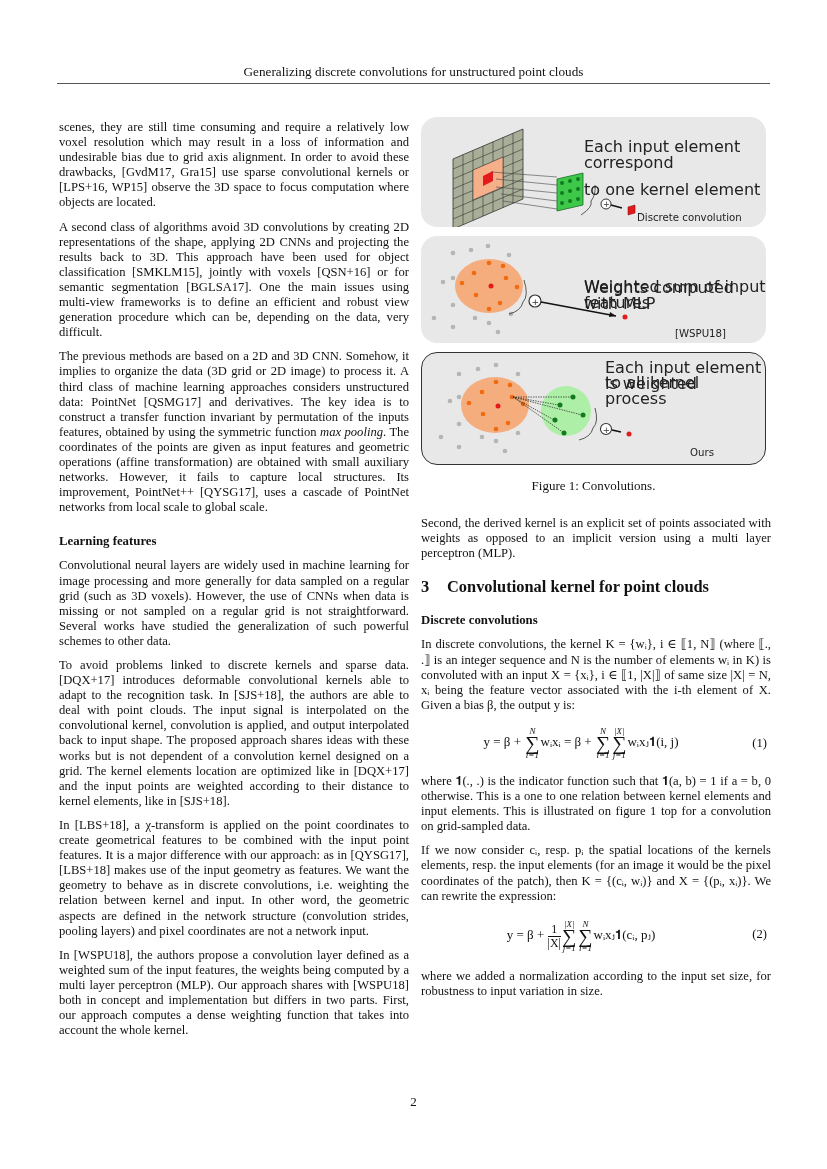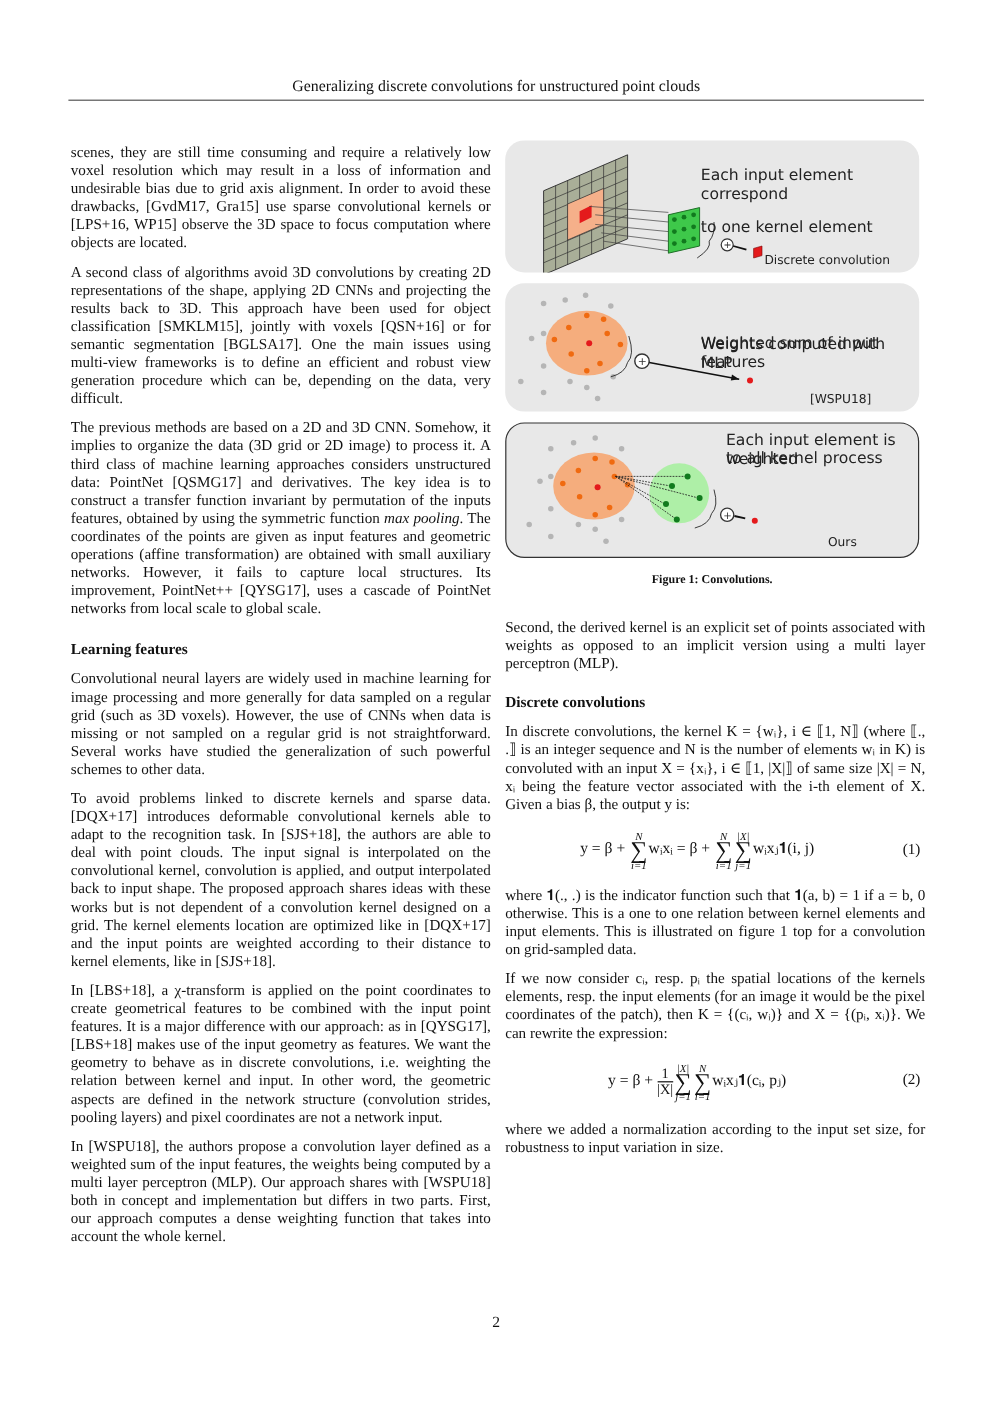--- a/index.html
+++ b/index.html
@@ -16,23 +16,23 @@
   .sec-title { font-weight: bold; font-size: 16.4px; margin: 0; }
   .sec-num { display: inline-block; width: 26px; }
   em { font-style: italic; }
   .math { }
   .figure { position: absolute; left: 421px; top: 117px; width: 345px; }
   .panel { position: absolute; left: 0; width: 345px; background: #e8e8e8; border-radius: 16px;
            font-family: "DejaVu Sans", sans-serif; color: #222; }
   .panel-top { top: 0; height: 110px; }
   .panel-mid { top: 119px; height: 107px; }
   .panel-bot { top: 235px; height: 113px; border: 1.5px solid #333; box-sizing: border-box; }
-  .panel-text { position: absolute; font-size: 13px; line-height: 15.5px; }
+  .panel-text { position: absolute; font-size: 16px; line-height: 15.5px; }
   .panel-tag { position: absolute; font-weight: normal; font-size: 10.2px; }
-  .fig-caption { position: absolute; left: 421px; top: 478px; width: 345px; text-align: center; font-size: 10px; font-weight: bold; }
+  .fig-caption { position: absolute; left: 421px; top: 478px; width: 345px; text-align: center; font-size: 13px; }
   .eq { position: relative; height: 46px; margin: 4px 0 6px 0; }
   .eq-body { position: absolute; left: 0; right: 30px; text-align: center; top: 12px; font-size: 13px; }
   .eq-num { position: absolute; right: 4px; top: 14px; font-size: 12.6px; }
   .sum { display: inline-block; position: relative; font-size: 20px; vertical-align: -4px; margin: 0 1px; font-style: normal; }
   .sum .up { position: absolute; top: -12px; left: 0; right: 0; text-align: center; font-size: 9px; font-style: italic; }
   .sum .lo { position: absolute; bottom: -12px; left: -6px; right: -6px; text-align: center; font-size: 9px; font-style: italic; }
   .frac { display: inline-block; vertical-align: middle; text-align: center; font-size: 12px; line-height: 13px; }
   .frac .num { display: block; border-bottom: 1px solid #111; padding: 0 2px; }
   .page-number { position: absolute; left: 0; width: 827px; top: 1094px; text-align: center; font-size: 13px; }
 </style>
@@ -206,20 +206,23 @@
     </svg>
     <div class="panel-text" style="left:183px;top:7px;">Each input element is weighted</div>
     <div class="panel-text" style="left:183px;top:22px;">to all kernel process</div>
     <div class="panel-tag" style="left:268px;top:94px;">Ours</div>
   </div>
 </div>
 <div class="fig-caption">Figure 1: Convolutions.</div>
 
 <div class="col col-right" style="top:516px;">
   <p>Second, the derived kernel is an explicit set of points associated with weights as opposed to an implicit version using a multi layer perceptron (MLP).</p>
+  <div style="margin:18px 0 10px 0;">
+    <span class="sec-title sec-num">3</span><span class="sec-title">Convolutional kernel for point clouds</span>
+  </div>
   <div class="subhead" style="margin-top:17px;">Discrete convolutions</div>
   <p>In discrete convolutions, the kernel K = {wᵢ}, i ∈ ⟦1, N⟧ (where ⟦., .⟧ is an integer sequence and N is the number of elements wᵢ in K) is convoluted with an input X = {xᵢ}, i ∈ ⟦1, |X|⟧ of same size |X| = N, xᵢ being the feature vector associated with the i-th element of X. Given a bias β, the output y is:</p>
 
   <div class="eq">
     <div class="eq-body">
       <span class="math">y = β + </span><span class="sum">∑<span class="up">N</span><span class="lo">i=1</span></span><span class="math">wᵢxᵢ = β + </span><span class="sum">∑<span class="up">N</span><span class="lo">i=1</span></span><span class="sum">∑<span class="up">|X|</span><span class="lo">j=1</span></span><span class="math">wᵢxⱼ𝟏(i, j)</span>
     </div>
     <div class="eq-num">(1)</div>
   </div>
 

